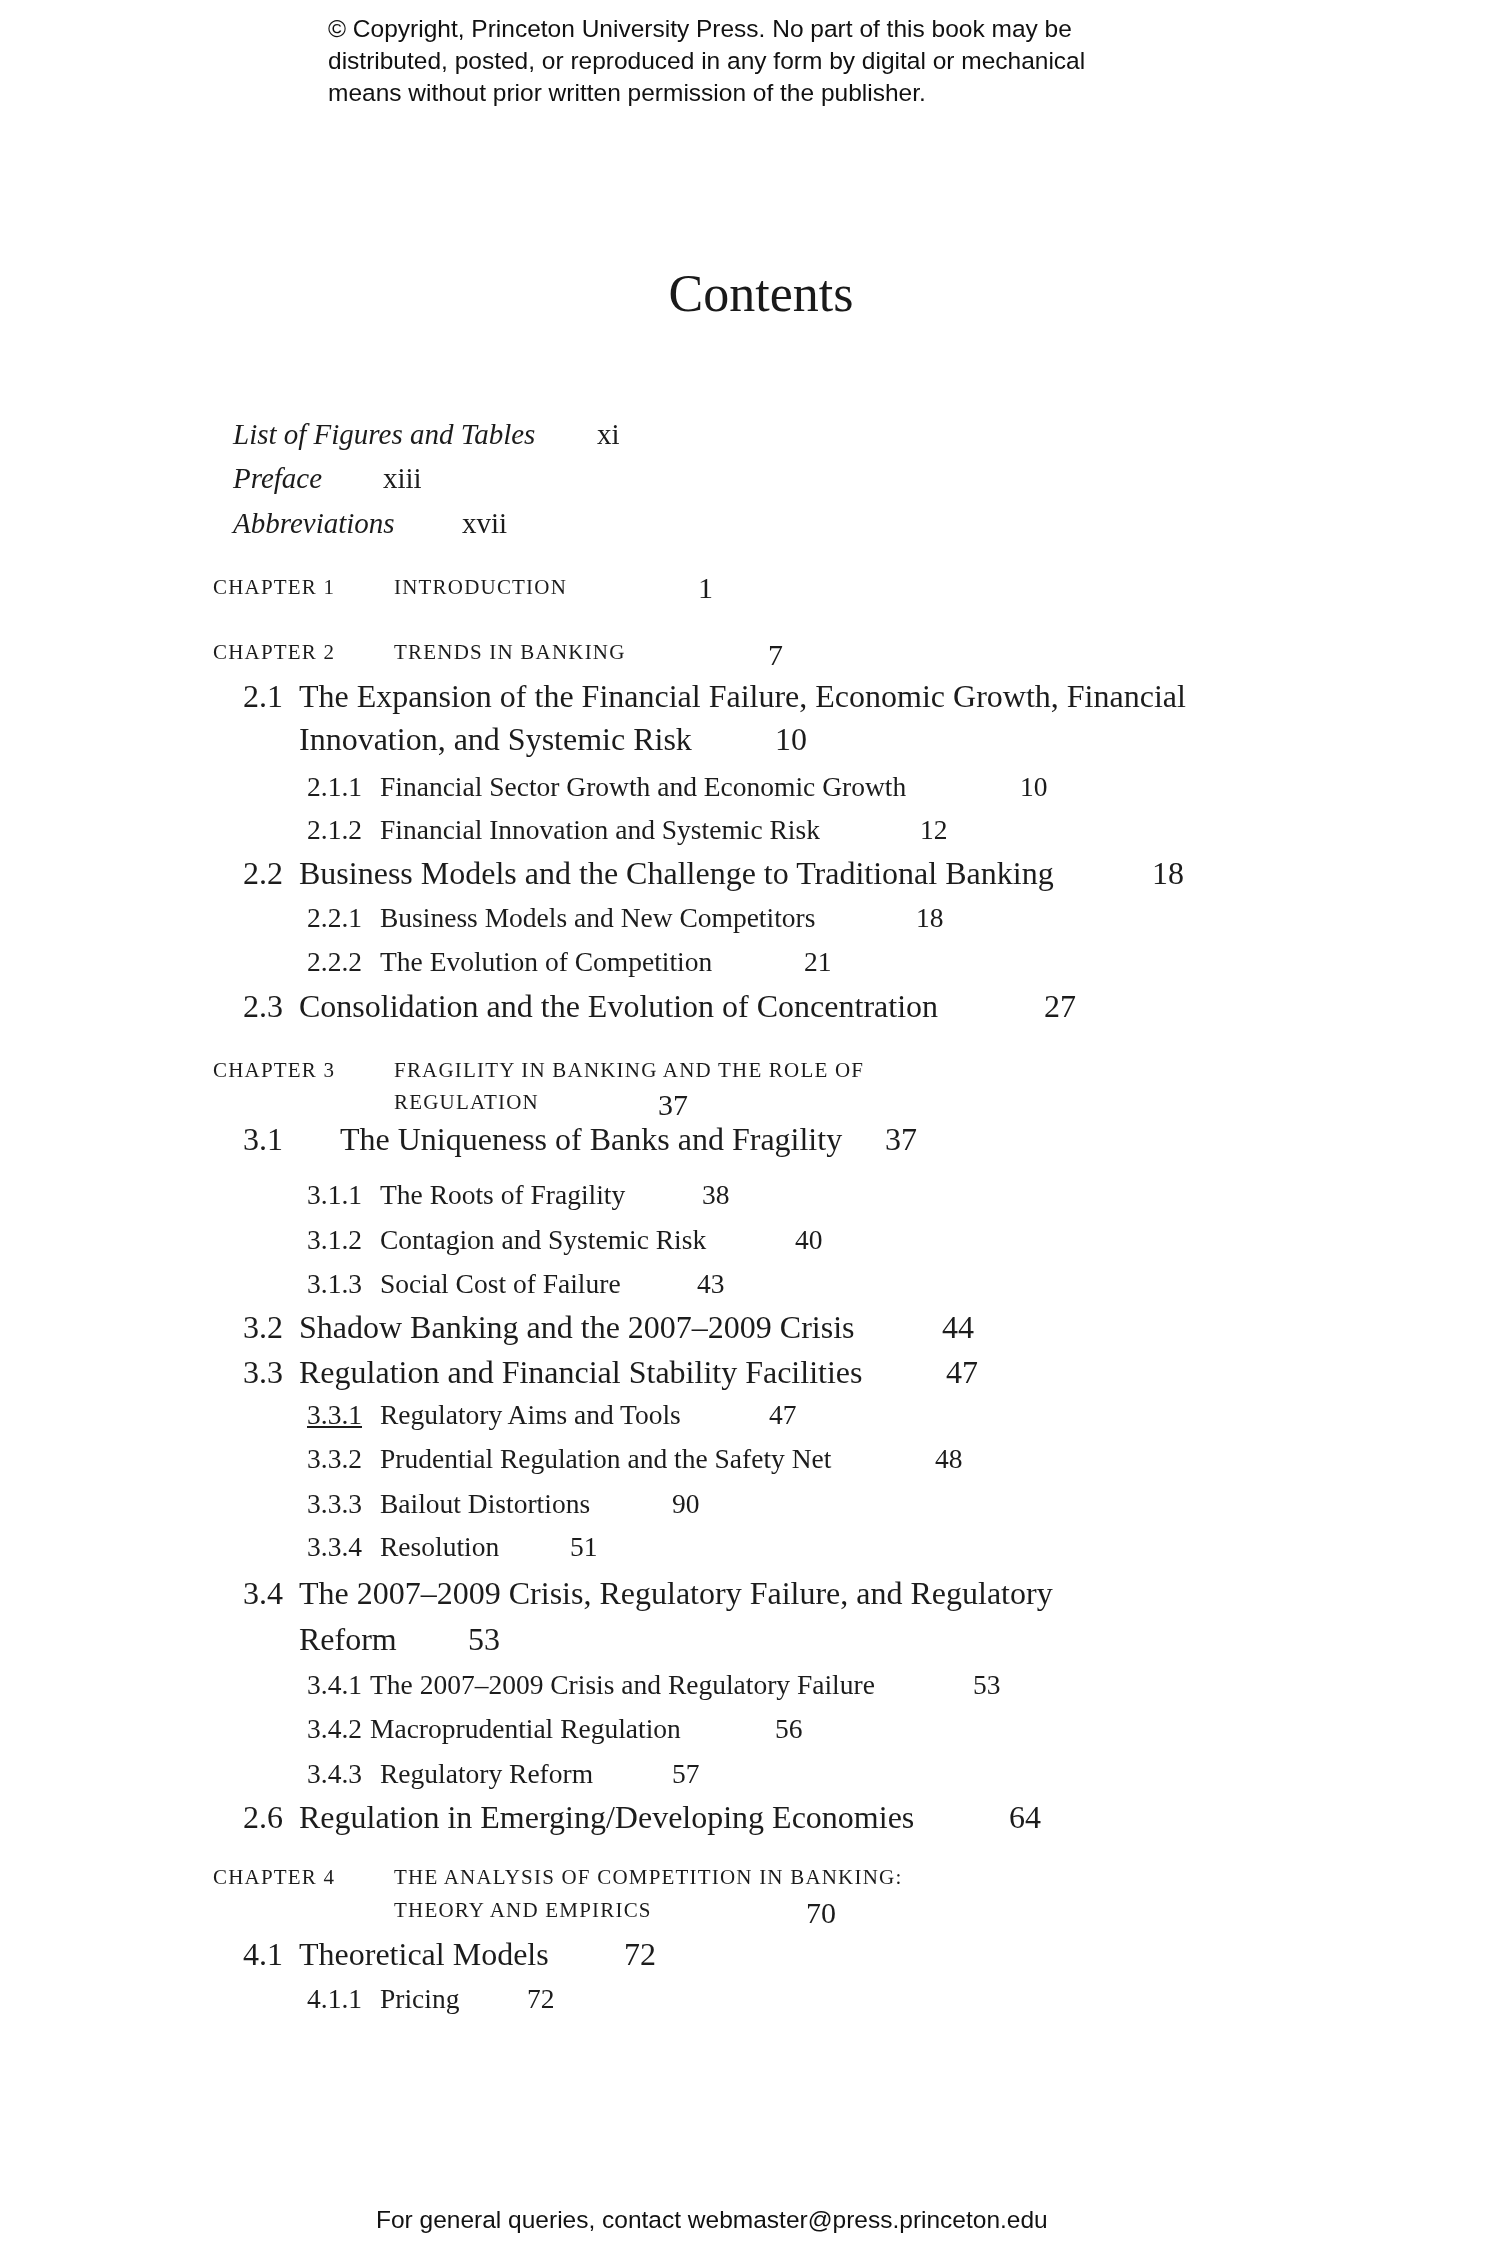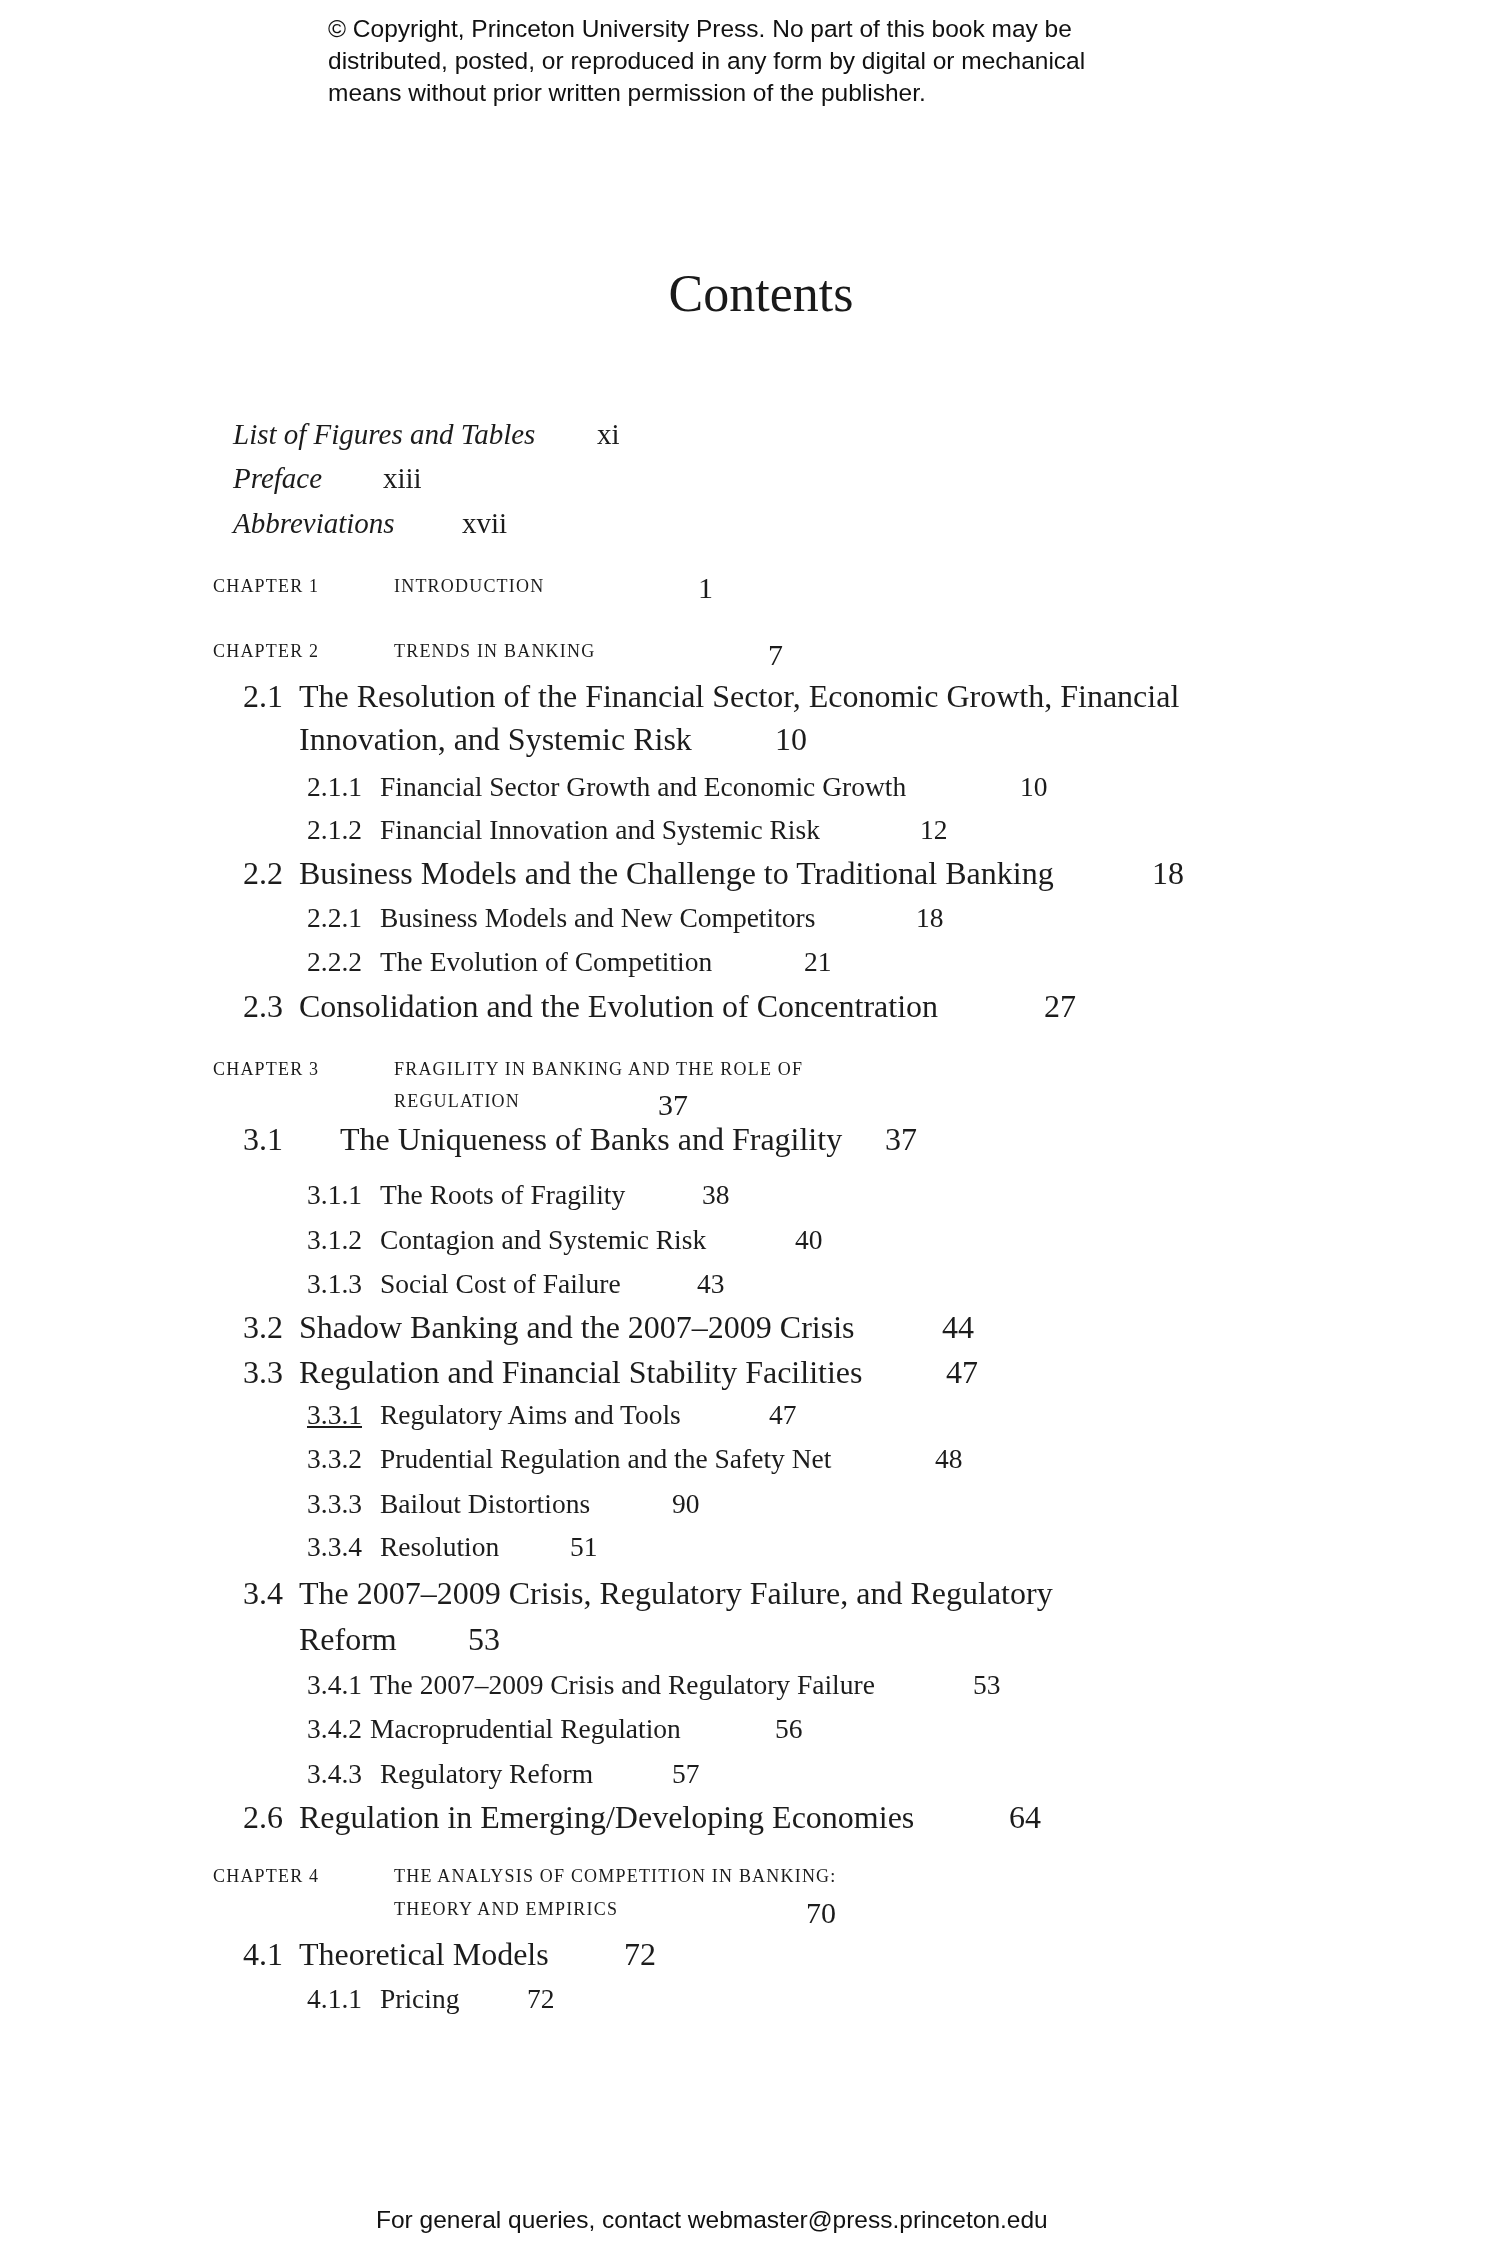--- a/index.html
+++ b/index.html
@@ -4,21 +4,21 @@
 <style>
   html, body { margin: 0; padding: 0; background: #ffffff; }
   body { width: 1500px; height: 2265px; position: relative; overflow: hidden; color: #1c1c1c; }
   .abs { position: absolute; white-space: nowrap; }
   .sans { font-family: "Liberation Sans", "DejaVu Sans", sans-serif; }
   .serif { font-family: "Liberation Serif", "DejaVu Serif", serif; }
   .copy { font-size: 24.5px; line-height: 32px; color: #111; }
   .title { font-size: 52px; color: #1a1a1a; }
   .front { font-size: 29px; font-style: italic; }
   .frontnum { font-size: 29px; }
-  .chap { font-size: 18px; letter-spacing: 1.2px; }
+  .chap { font-size: 21px; letter-spacing: 1.2px; }
   .chapnum { font-size: 30px; }
   .sec { font-size: 32px; }
   .sub { font-size: 27.5px; }
   .footer { font-size: 24.5px; color: #111; }
   
   .row { line-height: 1; }
 </style>
 </head>
 <body>
 
@@ -52,21 +52,21 @@
 </div>
 
 <div>
   <span class="abs serif chap row" style="left:213px; top:642px;">CHAPTER 2</span>
   <span class="abs serif chap row" style="left:394px; top:642px;">TRENDS IN BANKING</span>
   <span class="abs serif chapnum row" style="left:768px; top:640px;">7</span>
 </div>
 
 <div>
   <span class="abs serif sec row" style="left:243px; top:680px;">2.1</span>
-  <span class="abs serif sec row" style="left:299px; top:680px;">The Resolution of the Financial Sector, Economic Growth, Financial</span>
+  <span class="abs serif sec row" style="left:299px; top:680px;">The Expansion of the Financial Failure, Economic Growth, Financial</span>
   <span class="abs serif sec row" style="left:299px; top:723px;">Innovation, and Systemic Risk</span>
   <span class="abs serif sec row" style="left:775px; top:723px;">10</span>
 </div>
 <div>
   <span class="abs serif sub row" style="left:307px; top:773px;">2.1.1</span>
   <span class="abs serif sub row" style="left:380px; top:773px;">Financial Sector Growth and Economic Growth</span>
   <span class="abs serif sub row" style="left:1020px; top:773px;">10</span>
 </div>
 <div>
   <span class="abs serif sub row" style="left:307px; top:816px;">2.1.2</span>

